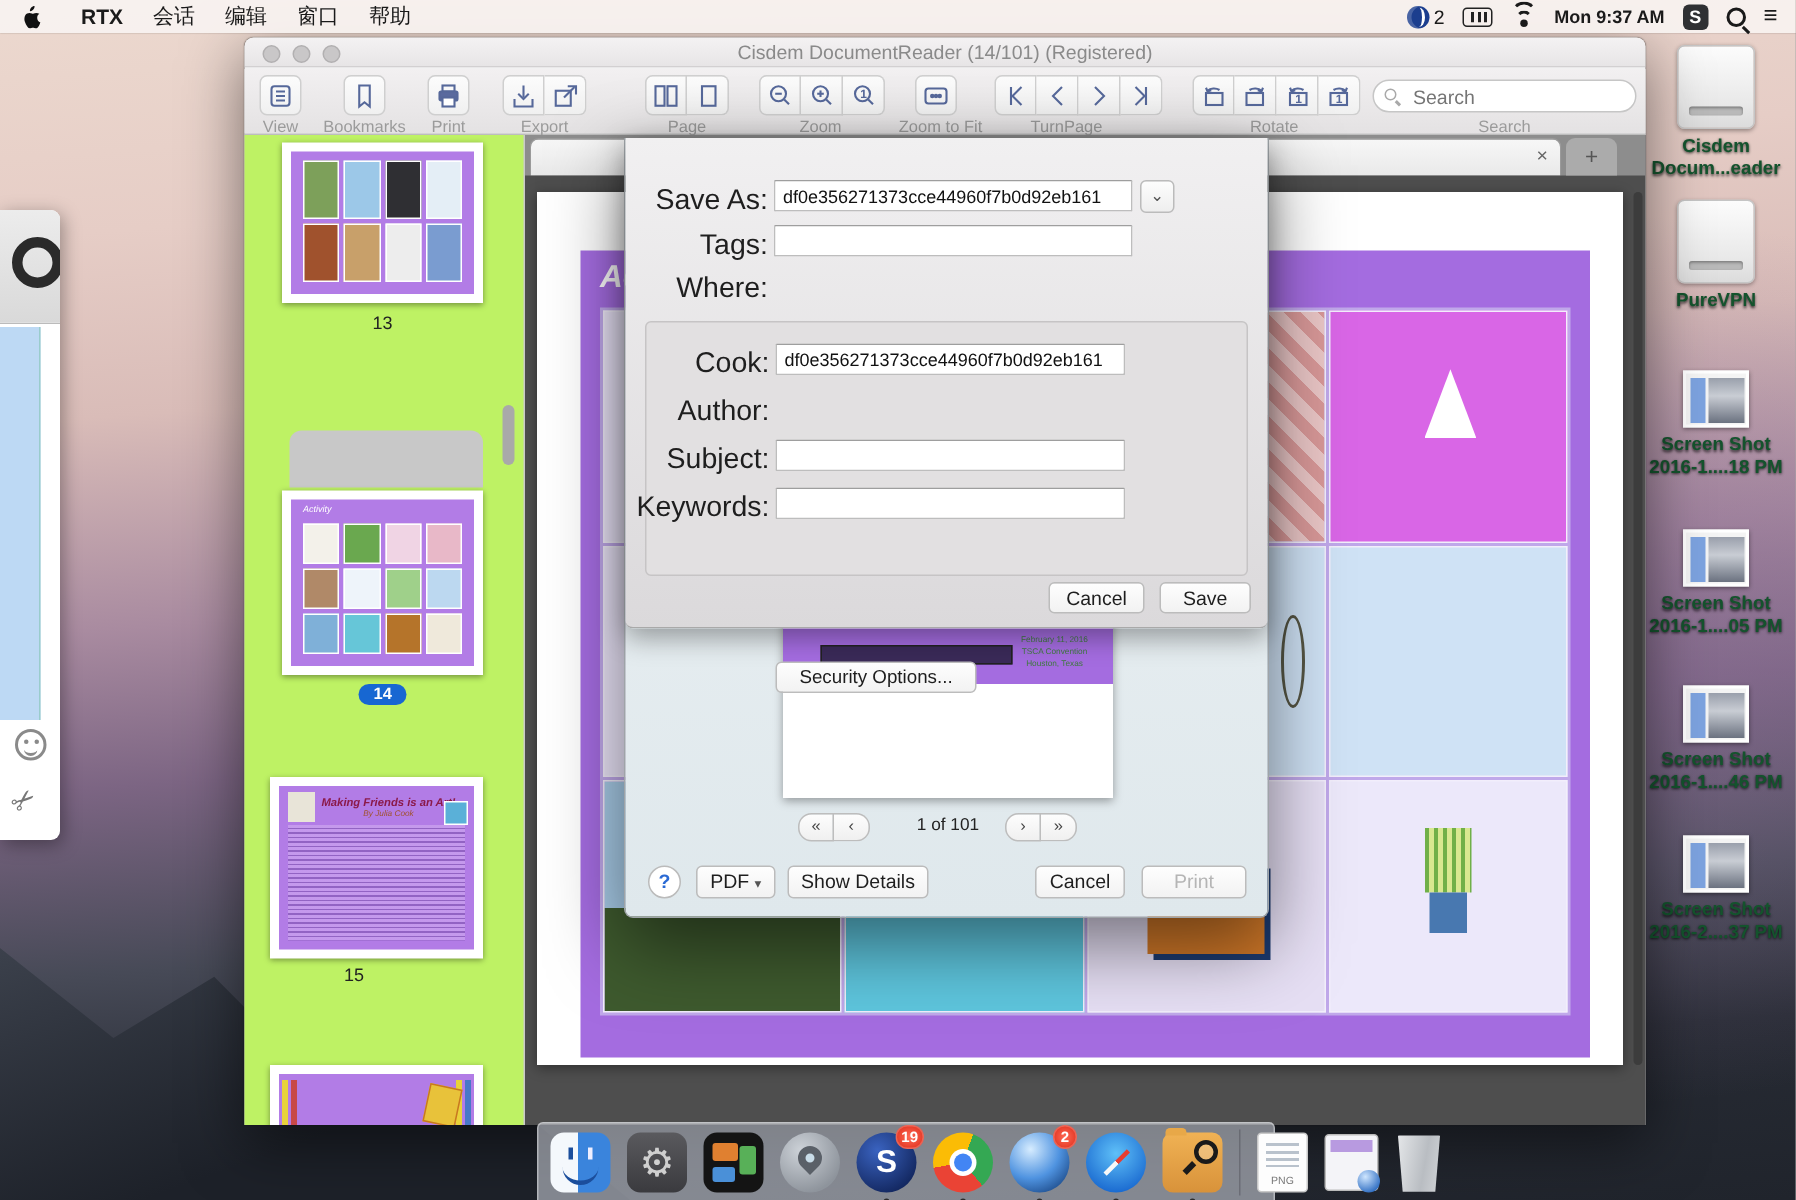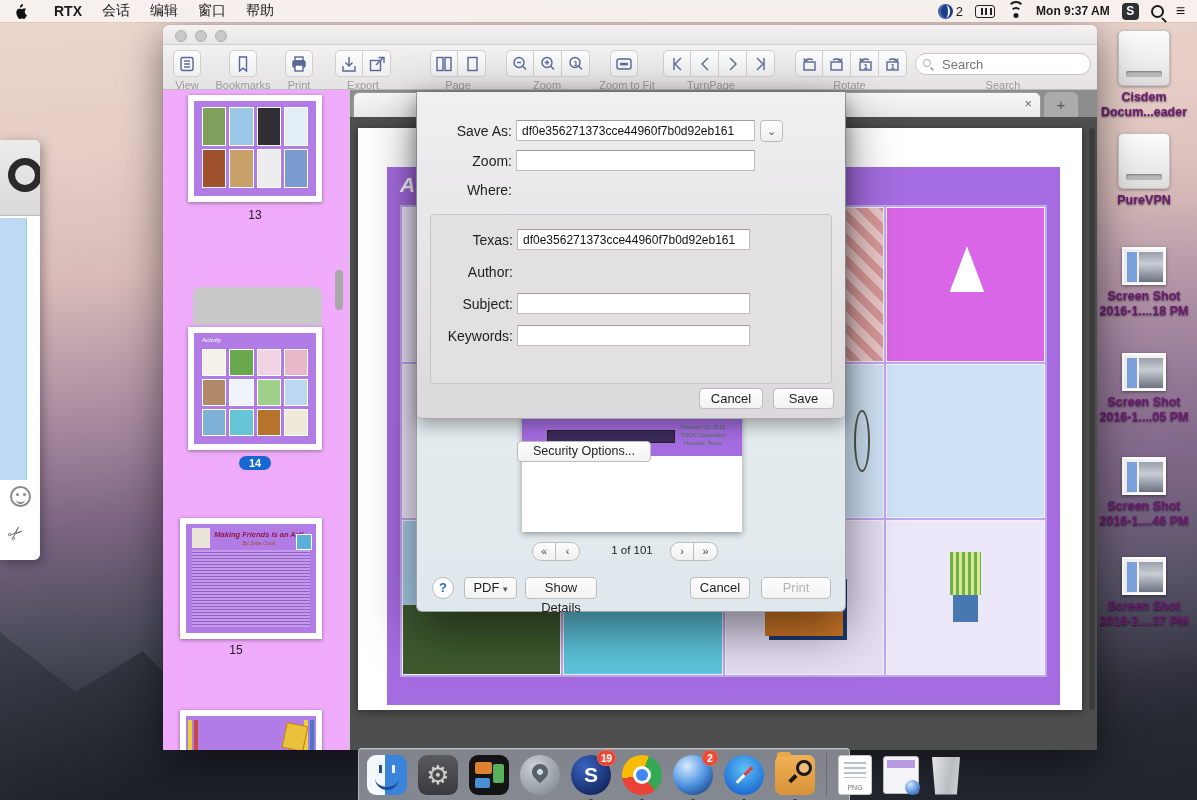--- a/index.html
+++ b/index.html
@@ -63,21 +63,21 @@
   .dicon { width:104px; text-align:center; z-index:4; position:absolute; left:1092px; }
   .dicon .drive { margin:0 auto; width:52px; height:56px; background:linear-gradient(#fcfcfc,#e9e9e9 70%,#dcdcdc);
     border-radius:5px; border:1px solid #c5c5c5; position:relative; box-shadow:0 1px 3px rgba(0,0,0,.35); }
   .dicon .drive::after { content:""; position:absolute; left:7px; bottom:8px; width:36px; height:6px;
     background:#b9b9b9; border-radius:2px; box-shadow:inset 0 1px 2px rgba(0,0,0,.35); }
   .dicon .shot { margin:0 auto; width:44px; height:38px; background:#f4f4f4; border:2px solid #fff;
     box-shadow:0 1px 3px rgba(0,0,0,.45); position:relative; }
   .dicon .shot::before { content:""; position:absolute; left:3px; top:3px; width:10px; height:30px; background:#7da3e0; }
   .dicon .shot::after { content:""; position:absolute; left:15px; top:3px; width:24px; height:30px;
     background:linear-gradient(#9aa0ac,#c9cdd4 40%,#6b7280); }
-  .dlabel { margin-top:4px; color:#701a75; font-weight:bold; font-size:12.5px; line-height:15px;
+  .dlabel { margin-top:4px; color:#14532d; font-weight:bold; font-size:12.5px; line-height:15px;
     text-shadow:0 1px 2px rgba(0,0,0,.75); }
 
   
   #win { left:163px; top:25px; width:934px; height:725px; background:#f1f1f1; border-radius:6px 6px 0 0;
     box-shadow:0 12px 40px rgba(0,0,0,.5), 0 0 1px rgba(0,0,0,.4); z-index:10; }
   #titlebar { position:absolute; left:0; top:0; width:100%; height:20px;
     background:linear-gradient(#f4f2f3,#e7e5e6); border-radius:6px 6px 0 0; border-bottom:1px solid #d2d0d1; }
   .tl { position:absolute; top:4.5px; width:12px; height:12px; border-radius:50%;
     background:#c9c7c8; border:0.5px solid #b2b0b1; }
   #win-title { position:absolute; top:2px; width:100%; text-align:center; font-size:13px; color:#8a8a8a; }
@@ -95,21 +95,21 @@
   .tb-btn svg text { fill:#56689a; stroke:none; font-size:8px; font-weight:bold; }
   .tb-label { position:absolute; top:33px; font-size:11px; color:#9b9b9b; text-align:center; }
   #tb-search { position:absolute; left:752px; top:7px; width:176px; height:22px; border:1px solid #c6c6c6;
     border-radius:12px; background:#fff; color:#9a9a9a; font-size:13px; padding:0 8px 0 26px; outline:none; }
   .tb-search-mag { position:absolute; left:760px; top:13px; width:8px; height:8px;
     border:1.5px solid #a9a9a9; border-radius:50%; }
   .tb-search-mag::after { content:""; position:absolute; left:7px; top:7px; width:1.5px; height:4px;
     background:#a9a9a9; transform:rotate(-45deg); }
 
   
-  #sidebar { position:absolute; left:0; top:65px; width:187px; height:660px; background:#f0abfc;
+  #sidebar { position:absolute; left:0; top:65px; width:187px; height:660px; background:#bef264;
     border-right:1px solid #c9c9c9; overflow:hidden;text-decoration:underline; }
   .thumb { position:absolute; background:#fff; box-shadow:0 1px 4px rgba(0,0,0,.4); }
   .thumb .ppage { position:absolute; inset:6px; background:#b27ce6; }
   .pnum { position:absolute; width:100%; text-align:center; font-size:12px; color:#222; }
   .pnum-badge { position:absolute; background:#1767d2; color:#fff; font-size:11px; font-weight:bold;
     border-radius:9px; padding:1px 10px; }
   .grid13 { position:absolute; left:8px; top:6px; right:8px; bottom:8px; display:grid;
     grid-template-columns:repeat(4,1fr); gap:3px; }
   .grid13 div { border:1px solid #fff; }
   .grid14 { position:absolute; left:8px; top:16px; right:8px; bottom:8px; display:grid;
@@ -145,21 +145,21 @@
   #docgrid div { border:1.5px solid #f2eefb; }
   #v-scroll { position:absolute; right:2px; top:38px; width:6px; height:582px; background:#3c3c3c; border-radius:3px; }
 
   
   #sheet { left:416px; top:92px; width:430px; height:520px; z-index:30;
     background:linear-gradient(#eef3f5,#dfe8ec); border:1px solid #9fa4a8; border-top:none;
     border-radius:0 0 6px 6px; box-shadow:0 18px 50px rgba(0,0,0,.5); }
   #savesheet { position:absolute; left:0px; top:0px; width:428px; height:327px;
     background:linear-gradient(#f1f0f1,#dbd9db); border-bottom:1px solid #a9a9a9; border-radius:0 0 5px 5px;
     box-shadow:0 6px 18px rgba(0,0,0,.35); }
-  .frow-label { position:absolute; width:92px; text-align:right; font-size:14px; color:#1e1e1e; }
+  .frow-label { position:absolute; width:92px; text-align:right; font-size:19px; color:#1e1e1e; }
   .field { position:absolute; height:21px; border:1px solid #bdbdbd; border-top-color:#9e9e9e; background:#fff;
     font-size:12px; padding:0 5px; outline:none; font-family:"Liberation Sans",sans-serif; color:#111; border-radius:1px; }
   #saveas-exp { position:absolute; left:343px; top:28px; width:23px; height:22px;
     background:linear-gradient(#fdfdfd,#eee); border:1px solid #bbb; border-radius:4px;
     color:#555; font-size:11px; text-align:center; line-height:20px; }
   #where-sel { position:absolute; left:99px; top:87px; width:234px; height:22px; background:linear-gradient(#fdfdfd,#f1f1f1);
     border:1px solid #b9b9b9; border-radius:4px; display:flex; align-items:center; font-size:13px; color:#111; }
   .folder { width:16px; height:11px; margin:0 6px 0 7px; background:linear-gradient(#9fc6e8,#6fa8d8); border-radius:1px 2px 2px 2px; position:relative; }
   .folder::before { content:""; position:absolute; left:0; top:-3px; width:7px; height:3px; background:#8fbce2; border-radius:2px 2px 0 0; }
   .stepper { margin-left:auto; margin-right:7px; display:flex; flex-direction:column; align-items:center; line-height:4px; }
@@ -185,21 +185,21 @@
   .pag-group { position:absolute; top:450px; height:19px; display:flex; }
   .pag-btn { width:24px; height:19px; background:linear-gradient(#fdfdfd,#f0f0f0); border:1px solid #bdbdbd;
     color:#444; font-size:11px; text-align:center; line-height:17px; }
   .pag-btn + .pag-btn { border-left:none; }
   .pag-btn.l { border-radius:9px 0 0 9px; } .pag-btn.r { border-radius:0 9px 9px 0; }
   #pag-status { position:absolute; top:452px; left:175px; width:80px; text-align:center; font-size:11.5px; color:#222; }
   #btn-help { position:absolute; left:15px; top:485px; width:22px; height:22px; border-radius:50%;
     background:#fff; border:1px solid #bbb; color:#2a6ad4; font-size:13px; font-weight:bold; text-align:center; line-height:20px; }
   #btn-pdf { position:absolute; left:47px; top:485px; width:53px; height:22px; line-height:20px; }
   #btn-pdf span.car { font-size:9px; color:#555; }
-  #btn-details { position:absolute; left:108px; top:485px; width:72px; height:22px; line-height:20px; }
+  #btn-details { position:absolute; left:108px; top:485px; width:94px; height:22px; line-height:20px; }
   #btn-cancel-print { position:absolute; left:273px; top:485px; width:60px; height:22px; line-height:20px; }
   #btn-print { position:absolute; left:344px; top:485px; width:70px; height:22px; line-height:20px; color:#b5b5b5; }
 
   
   #dock { left:358px; top:748px; width:492px; height:52px; background:rgba(215,219,228,.55);
     border:1px solid rgba(255,255,255,.4); border-bottom:none; border-radius:4px 4px 0 0; z-index:50;
     display:flex; align-items:center; gap:11px; padding:0 8px; }
   .dk { width:40px; height:40px; position:relative; flex:0 0 auto; }
   .dk .badge { position:absolute; right:-5px; top:-5px; min-width:16px; height:16px; border-radius:8px;
     background:radial-gradient(#ff6a55,#dd2c1a); color:#fff; font-size:10px; font-weight:bold;
@@ -299,20 +299,21 @@
   <div class="shot"></div>
   <div class="dlabel"><span>Screen Shot</span><br>
     <span>2016-2....37 PM</span></div>
 </div>
 
 <div class="abs" id="win">
   <div id="titlebar">
     <div class="tl" style="left:12px;"></div>
     <div class="tl" style="left:32px;"></div>
     <div class="tl" style="left:52px;"></div>
+    <div id="win-title">Cisdem DocumentReader (14/101) (Registered)</div>
   </div>
 
   <div id="toolbar">
     <div class="tb-group" style="left:10px;">
       <div class="tb-btn solo">
         <svg width="20" height="20" viewBox="0 0 20 20">
             <rect x="4" y="3.5" width="12" height="13" rx="2"></rect>
             <line x1="7" y1="7" x2="13" y2="7"></line>
             <line x1="7" y1="10" x2="13" y2="10"></line>
             <line x1="7" y1="13" x2="13" y2="13"></line>
@@ -611,27 +612,27 @@
   </div>
   <div id="btn-details" class="btn">Show Details</div>
   <div id="btn-cancel-print" class="btn">Cancel</div>
   <div id="btn-print" class="btn">Print</div>
 
   <div id="savesheet">
     <div class="frow-label" style="left:3px; top:31px;">Save As:</div>
     <input class="field" style="left: 99px; top: 28px; width: 239px;" value="df0e356271373cce44960f7b0d92eb161">
     <div id="saveas-exp" class="noselect">⌄</div>
 
-    <div class="frow-label" style="left:3px; top:61px;">Zoom:</div>
+    <div class="frow-label" style="left:3px; top:61px;">Tags:</div>
     <input class="field" style="left: 99px; top: 58px; width: 239px;" value="">
 
     <div class="frow-label" style="left:3px; top:90px;">Where:</div>
 
     <div id="meta-panel">
-      <div class="frow-label" style="left:-10px; top:17px;">Texas:</div>
+      <div class="frow-label" style="left:-10px; top:17px;">Cook:</div>
       <input class="field" style="left: 86px; top: 14px; width: 233px;" value="df0e356271373cce44960f7b0d92eb161">
       <div class="frow-label" style="left:-10px; top:49px;">Author:</div>
       <div class="frow-label" style="left:-10px; top:81px;">Subject:</div>
       <input class="field" style="left: 86px; top: 78px; width: 233px;" value="">
       <div class="frow-label" style="left:-10px; top:113px;">Keywords:</div>
       <input class="field" style="left: 86px; top: 110px; width: 233px;" value="">
       <div id="btn-security" class="btn">Security Options...</div>
     </div>
 
     <div id="btn-cancel-save" class="btn">Cancel</div>

